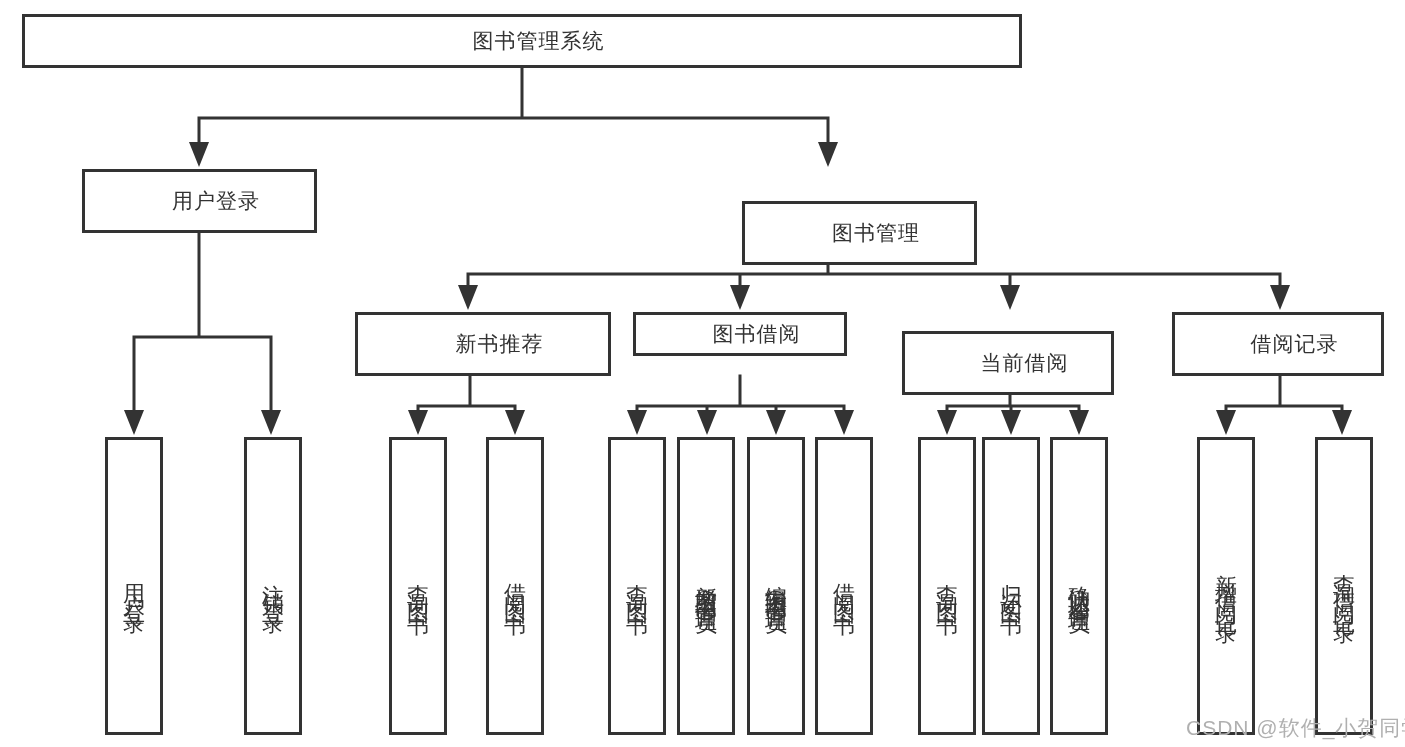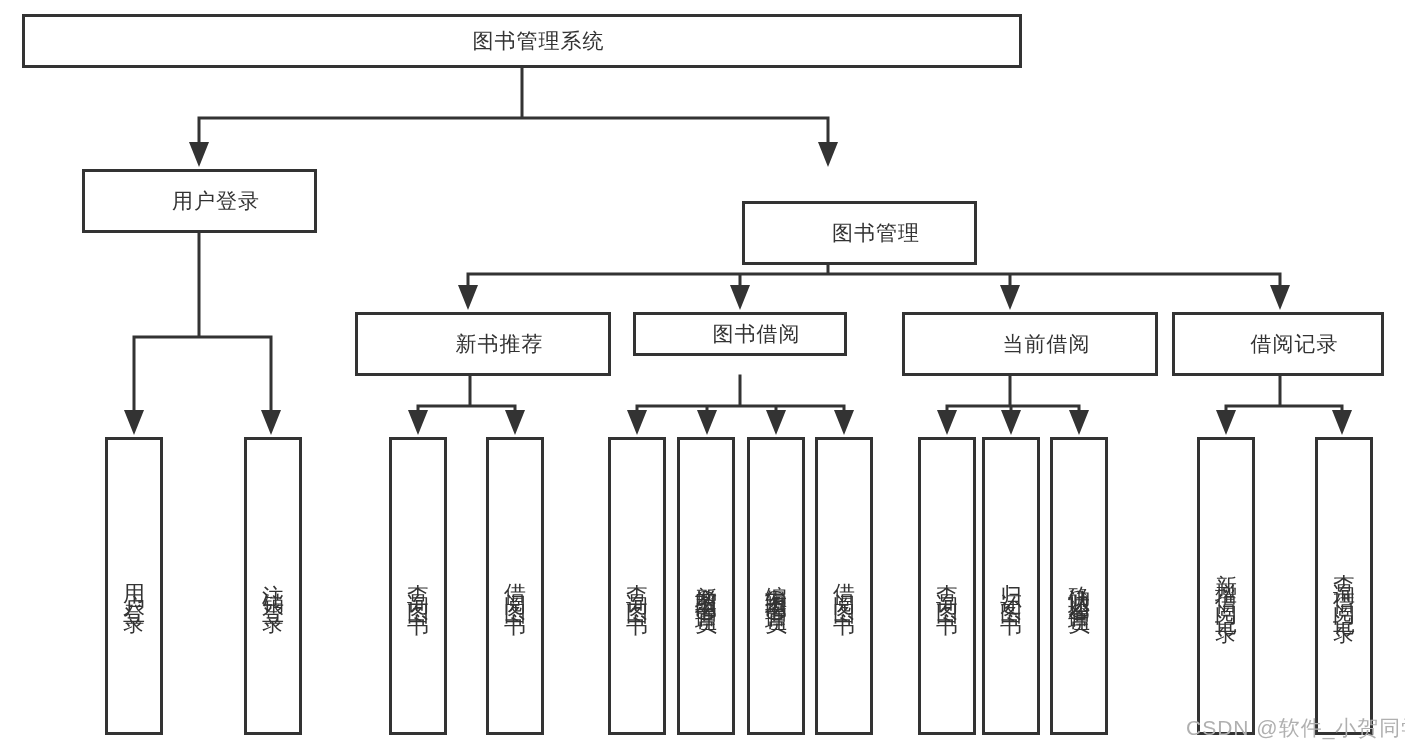--- a/index.html
+++ b/index.html
@@ -11,21 +11,21 @@
   .node{
     position:absolute;box-sizing:border-box;border:3px solid #333333;background:#ffffff;
     display:flex;align-items:center;justify-content:center;
     font-size:21px;letter-spacing:1px;z-index:2;white-space:nowrap;padding-left:33px;
   }
   .n-root   {left:22px;  top:14px;  width:1000px;height:54px;}
   .n-login  {left:82px;  top:169px; width:235px; height:64px;}
   .n-mgmt   {left:742px; top:169px; width:235px; height:64px;margin-top:32px;}
   .n-rec    {left:355px; top:312px; width:256px; height:64px;}
   .n-borrow {left:633px; top:312px; width:214px; height:44px;}
-  .n-current{left:902px; top:312px; width:256px; height:64px;}
+  .n-current{left:902px; top:331px; width:212px; height:64px;}
   .n-records{left:1172px;top:312px; width:212px; height:64px;}
   .leaf{
     position:absolute;top:437px;width:58px;height:298px;box-sizing:border-box;
     border:3px solid #333333;background:#ffffff;display:flex;align-items:center;justify-content:center;
     font-size:22px;z-index:2;
   }
   .leaf .vtext{writing-mode:vertical-rl;letter-spacing:10px;line-height:1;}
   .leaf.tight .vtext{letter-spacing:4px;}
   .lf1 {left:105px;}  .lf2 {left:244px;}  .lf3 {left:389px;}  .lf4 {left:486px;}
   .lf5 {left:608px;}  .lf6 {left:677px;}  .lf7 {left:747px;}  .lf8 {left:815px;}

